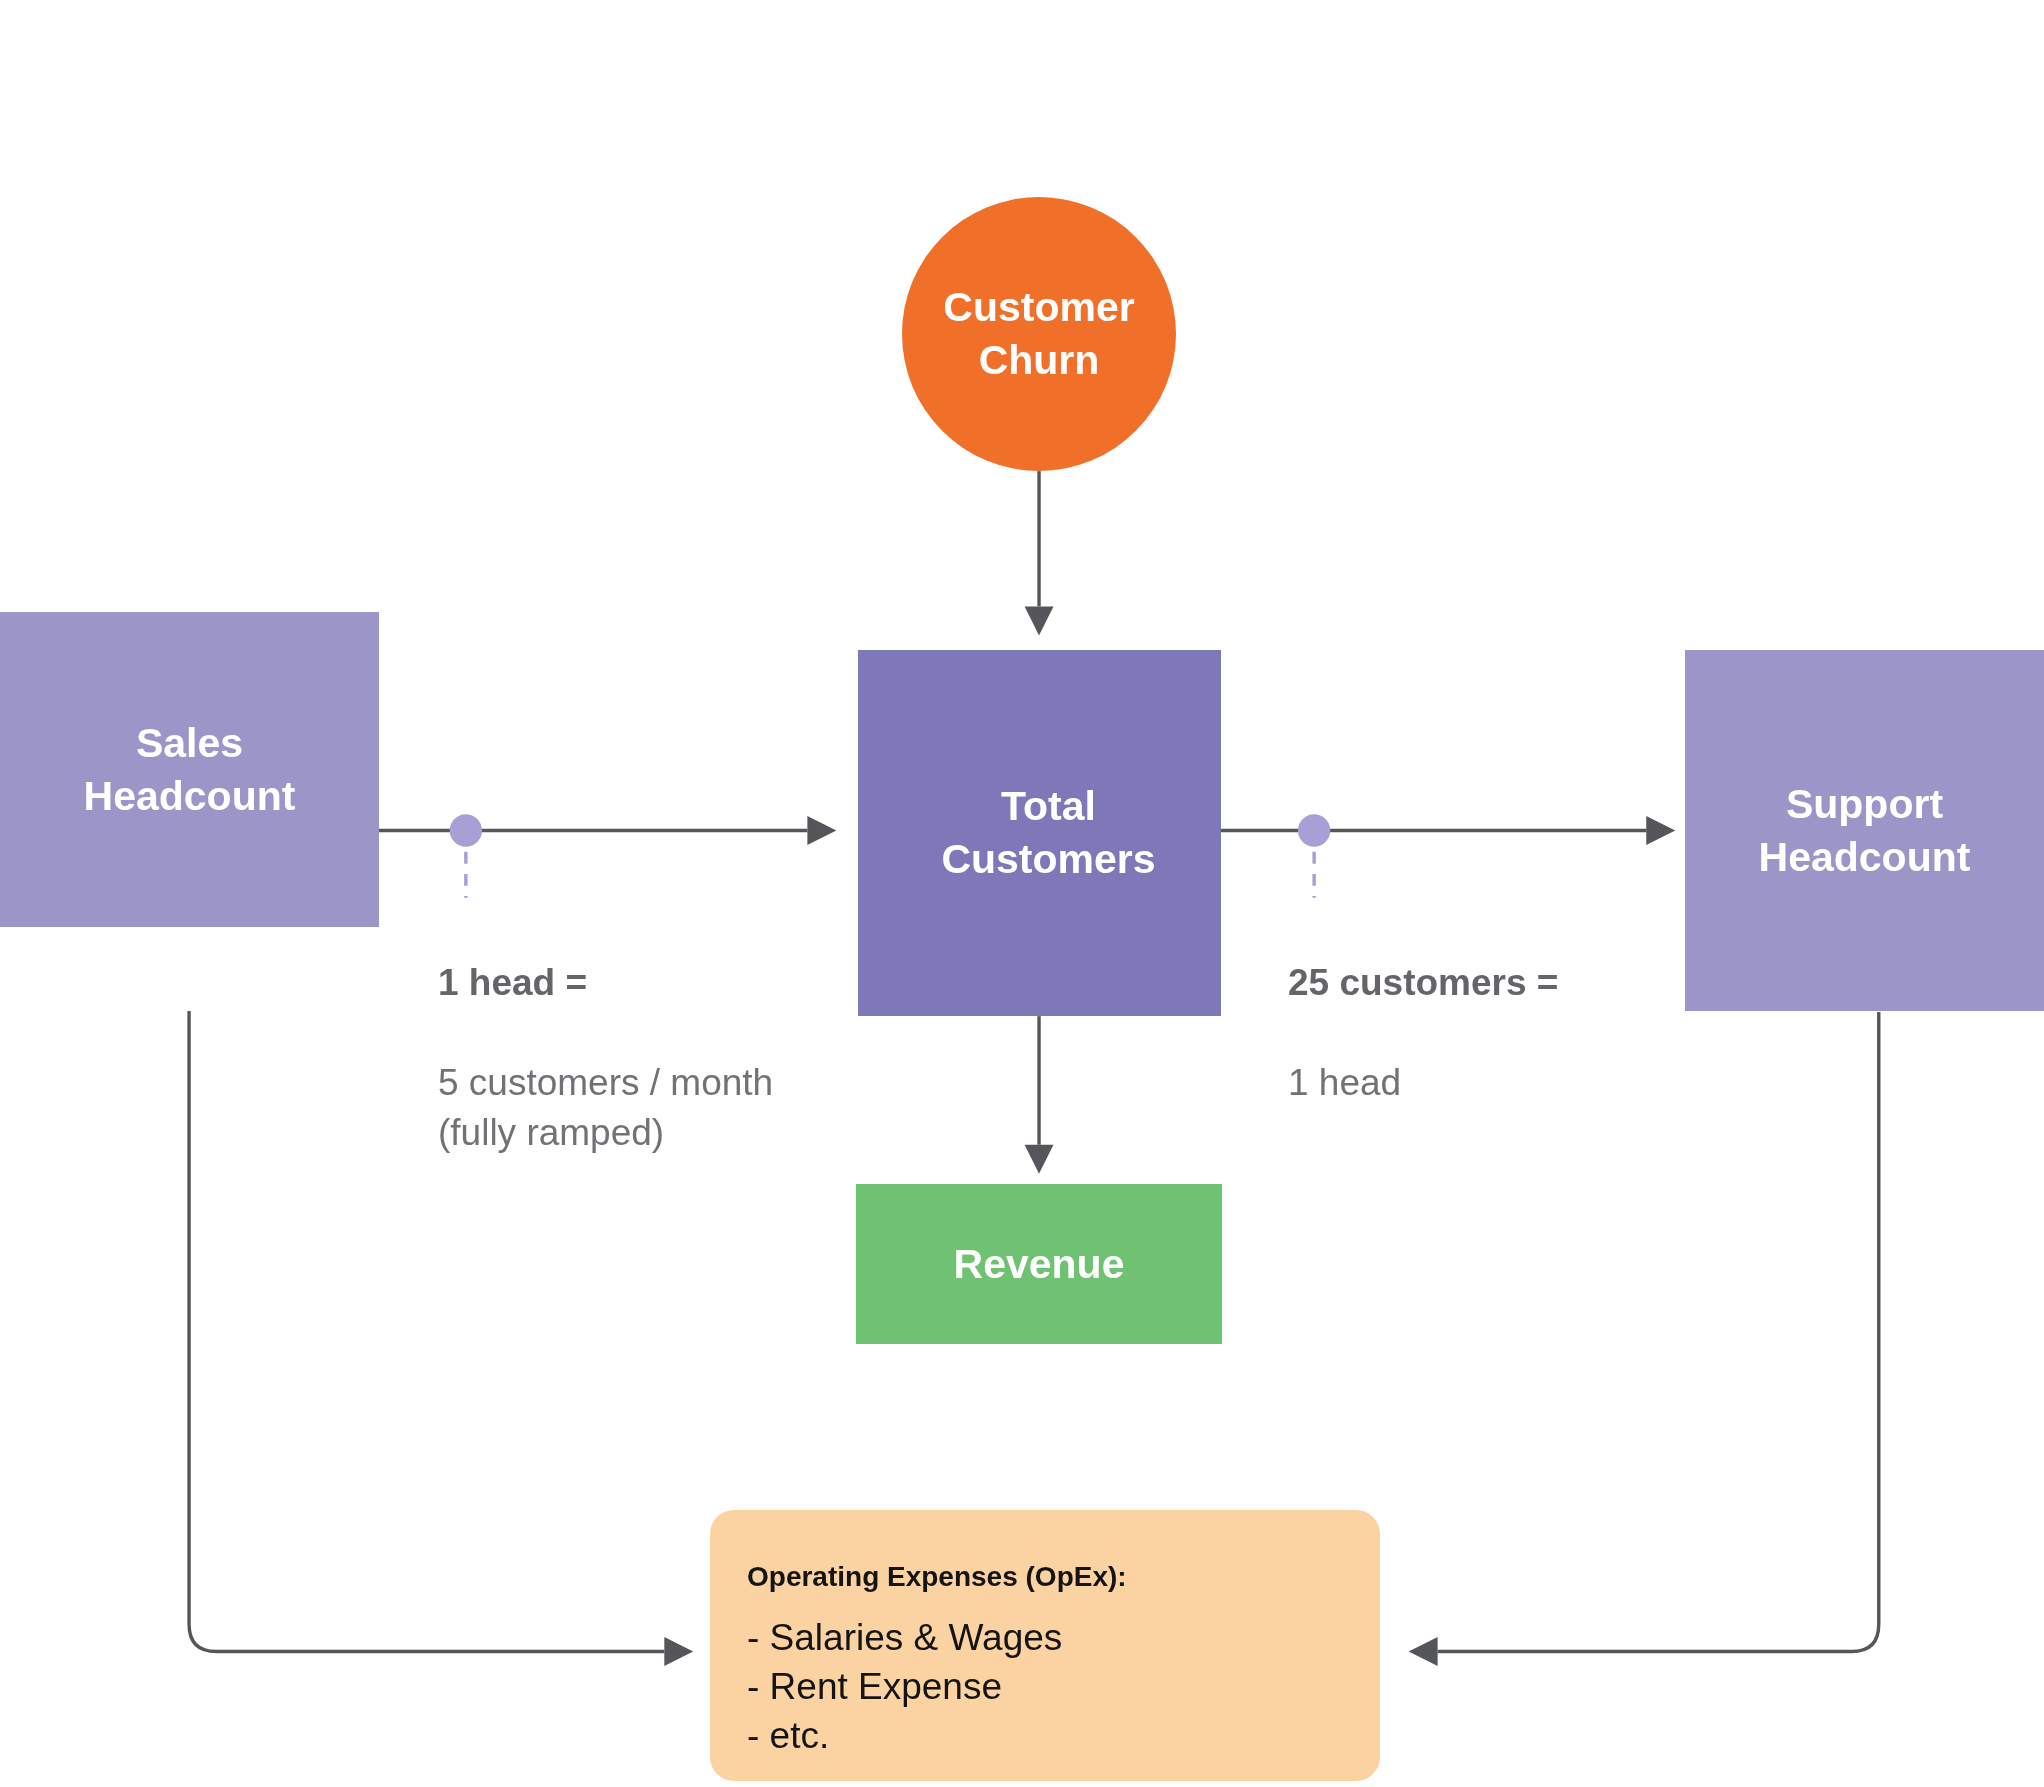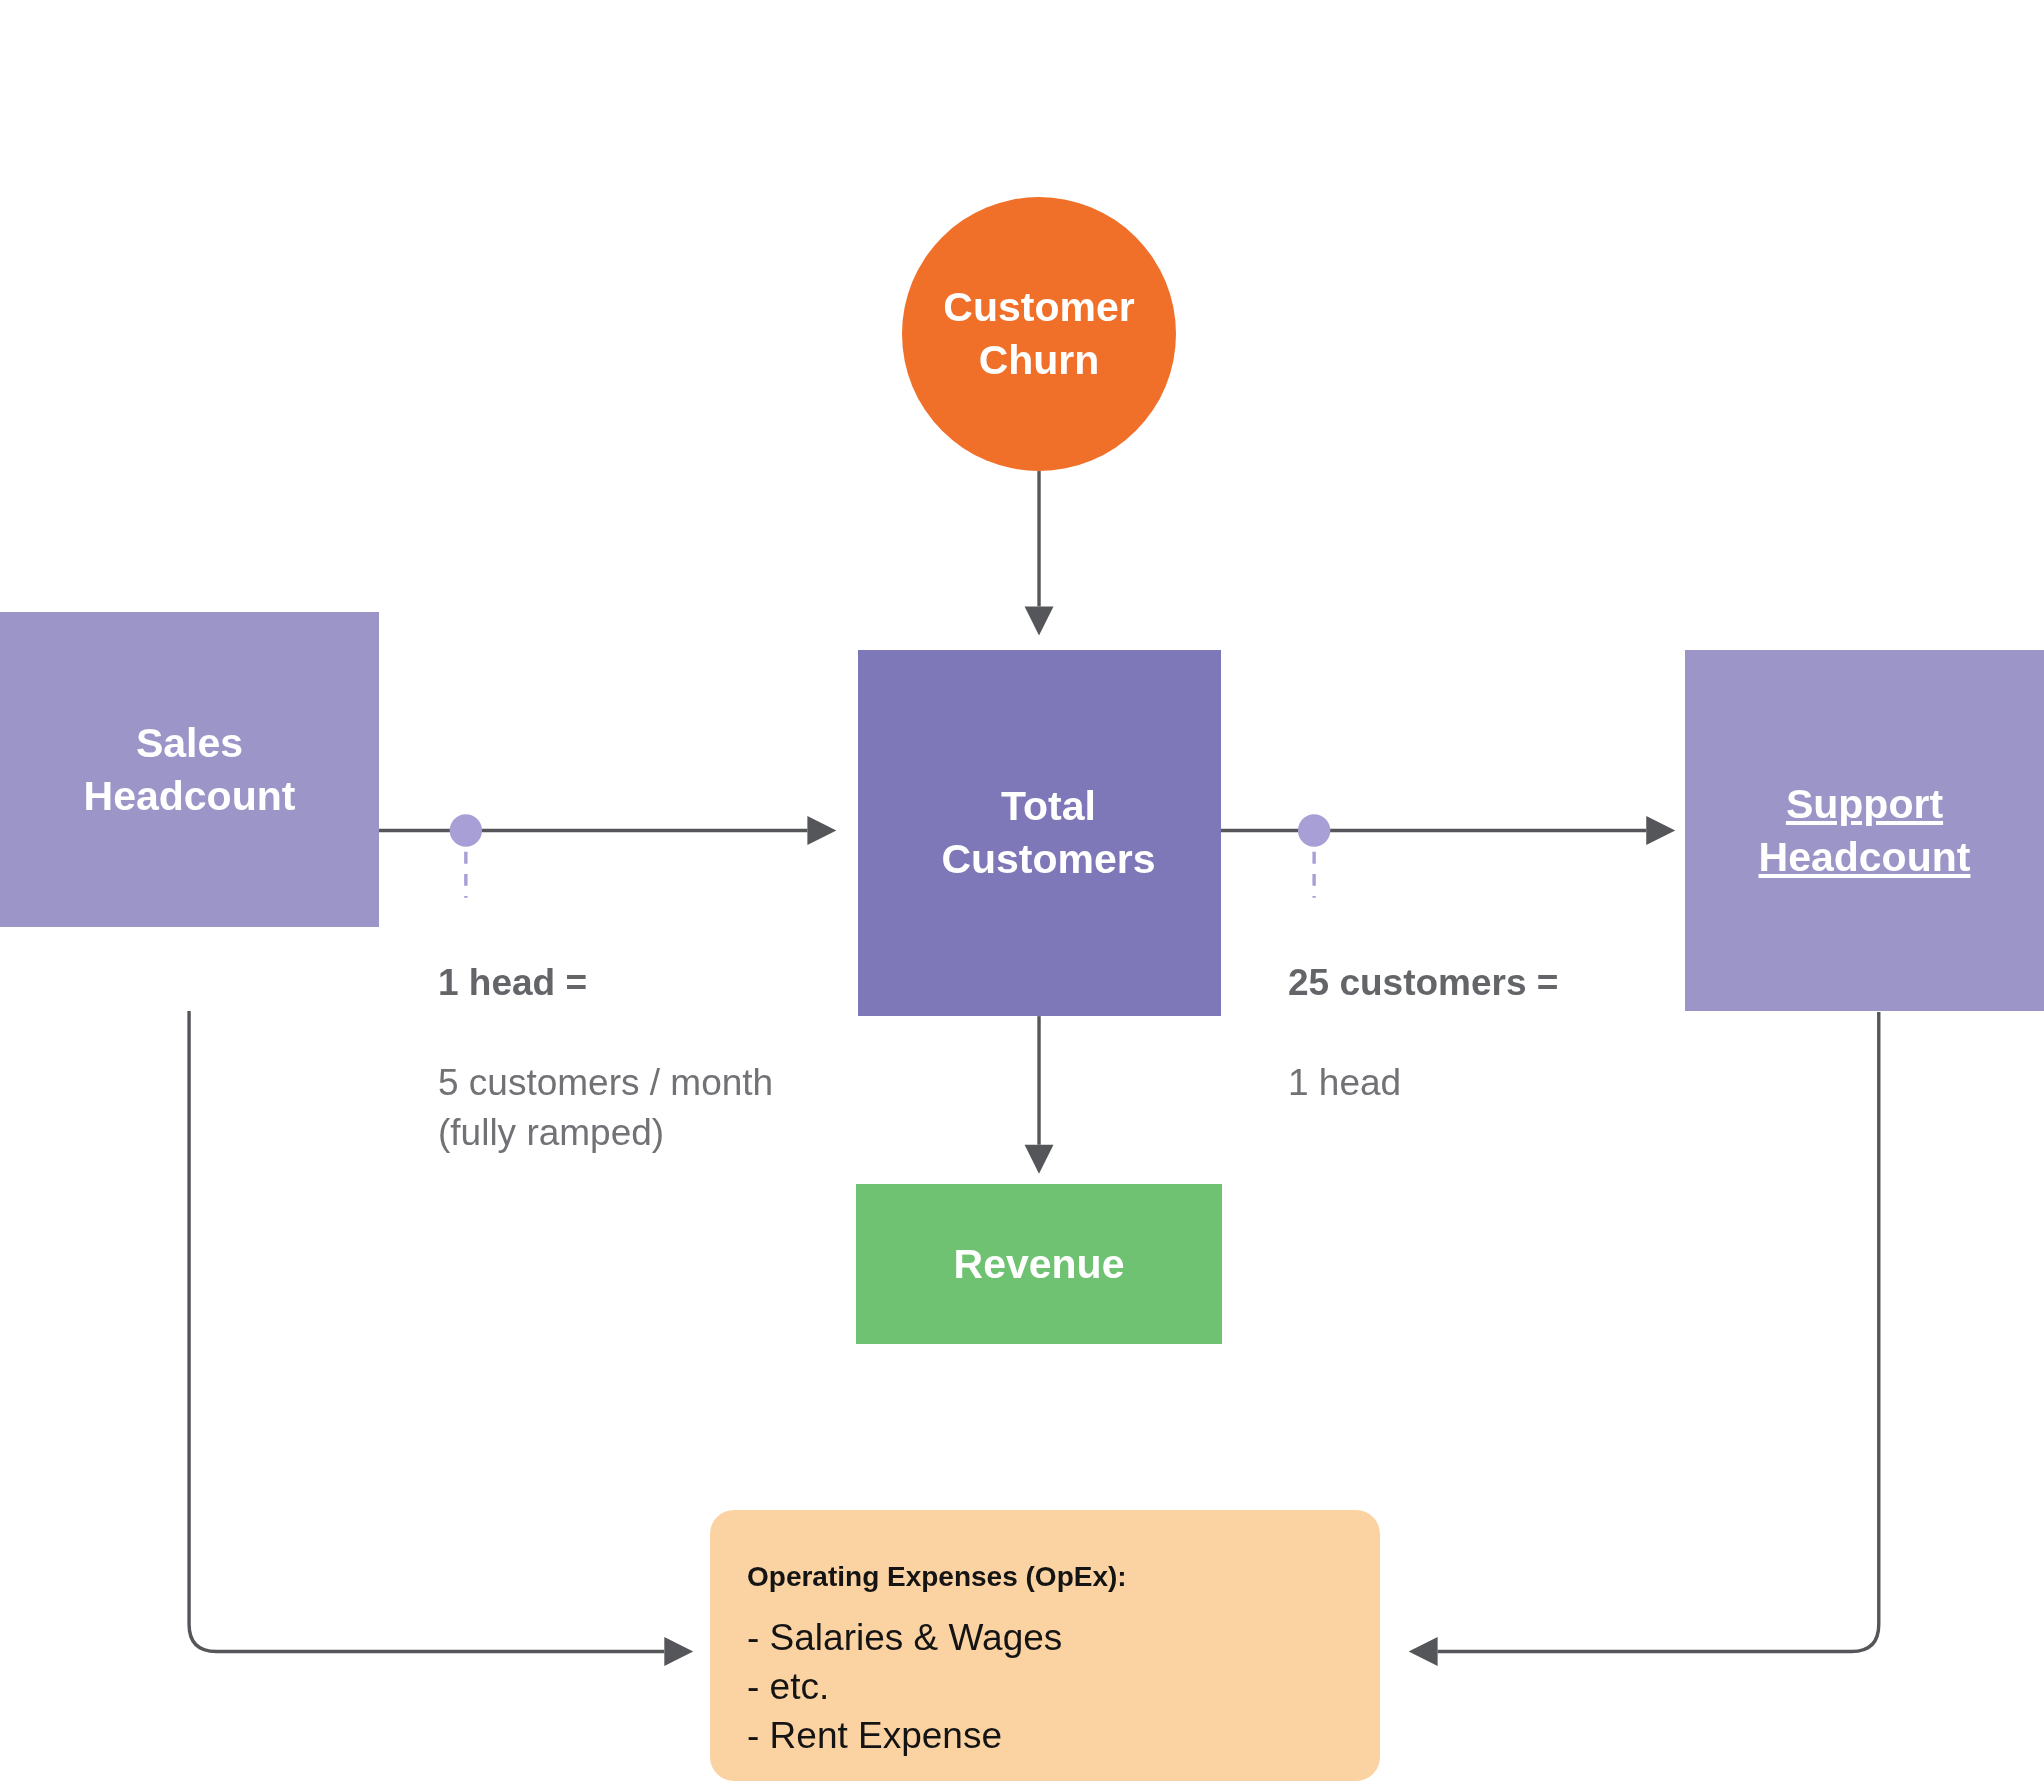--- a/index.html
+++ b/index.html
@@ -44,21 +44,21 @@
     justify-content: center;
     text-align: center;
     color: #ffffff;
     font-weight: 700;
     font-size: 41px;
     line-height: 53px;
     white-space: pre-line;
   }
   .node-sales    { left: 0px;    top: 612px;  width: 379px; height: 315px; background: var(--node-purple-light); }
   .node-total    { left: 858px; top: 650px;  width: 363px; height: 366px; background: var(--node-purple-dark); padding-left: 18px; }
-  .node-support  { left: 1685px; top: 650px;  width: 359px; height: 361px; background: var(--node-purple-light); text-decoration: underline; }
+  .node-support  { left: 1685px; top: 650px;  width: 359px; height: 361px; background: var(--node-purple-light); }
   .node-revenue  { left: 856px; top: 1184px; width: 366px; height: 160px; background: var(--node-green); }
   .node-churn {
     left: 902px; top: 197px; width: 274px; height: 274px;
     background: var(--node-orange);
     border-radius: 50%;
   }
 
   .edge-label {
     position: absolute;
     font-size: 37px;
@@ -157,18 +157,18 @@
   </div>
 
   <div class="edge-label label-support-ratio">
     <span class="bold">25 customers =</span>
     <span>1 head</span>
   </div>
 
   <div class="opex-box">
     <div class="opex-title">Operating Expenses (OpEx):</div>
     <div class="opex-item">- Salaries &amp; Wages</div>
+    <div class="opex-item">- Rent Expense</div>
     <div class="opex-item">- etc.</div>
-    <div class="opex-item">- Rent Expense</div>
   </div>
 
 </div>
 
 
 </body></html>

